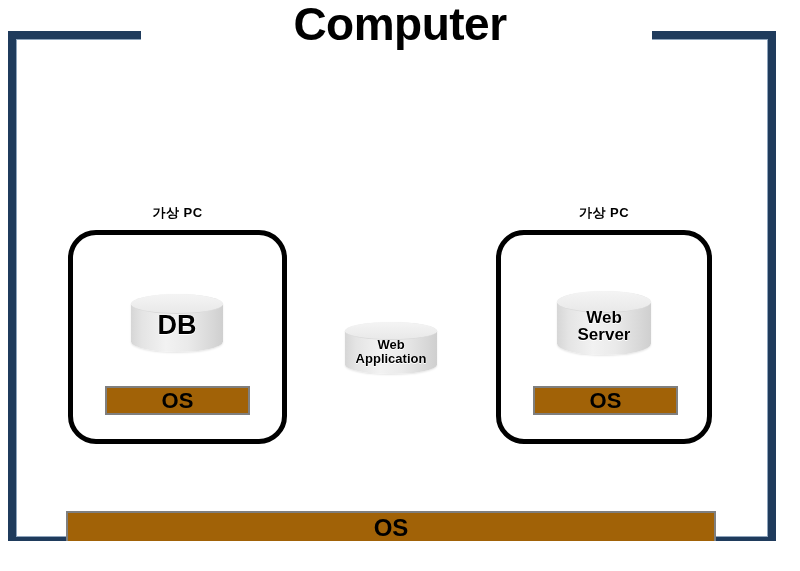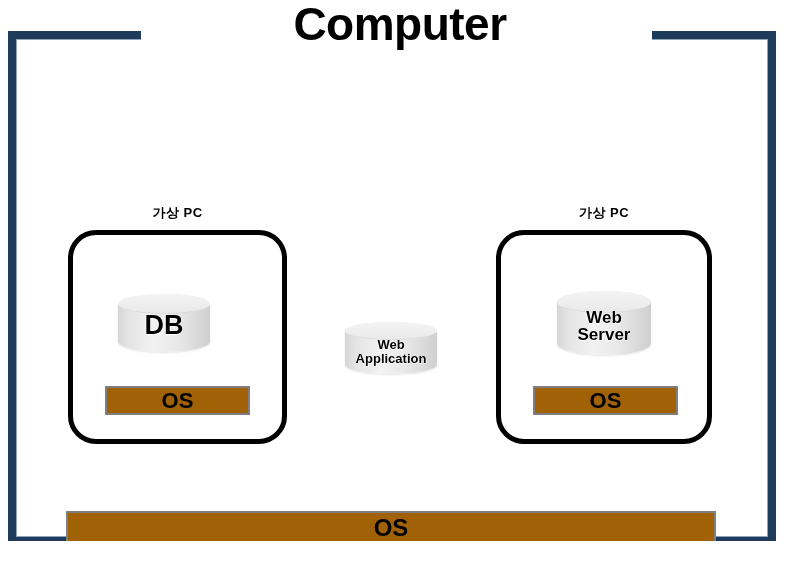--- a/index.html
+++ b/index.html
@@ -112,21 +112,21 @@
     position: relative;
     z-index: 3;
     text-align: center;
     font-weight: bold;
     color: #000000;
     line-height: 1.02;
     margin-top: 6px;
     text-shadow: 0.5px 0 0 #fff, -0.5px 0 0 #fff, 0 0.5px 0 #fff, 0 -0.5px 0 #fff;
   }
 
-  #cyl-db     { left: 118px; top: 294px; width: 92px;  height: 58px; }
+  #cyl-db     { left: 131px; top: 294px; width: 92px;  height: 58px; }
   #cyl-db .cyl-label { font-size: 27px; }
 
   #cyl-webapp { left: 345px; top: 322px; width: 92px;  height: 52px; }
   #cyl-webapp .cyl-label { font-size: 13px; margin-top: 7px; }
 
   #cyl-webserver { left: 557px; top: 291px; width: 94px; height: 64px; }
   #cyl-webserver .cyl-label { font-size: 17px; margin-top: 6px; }
 
   
   .os-box {

